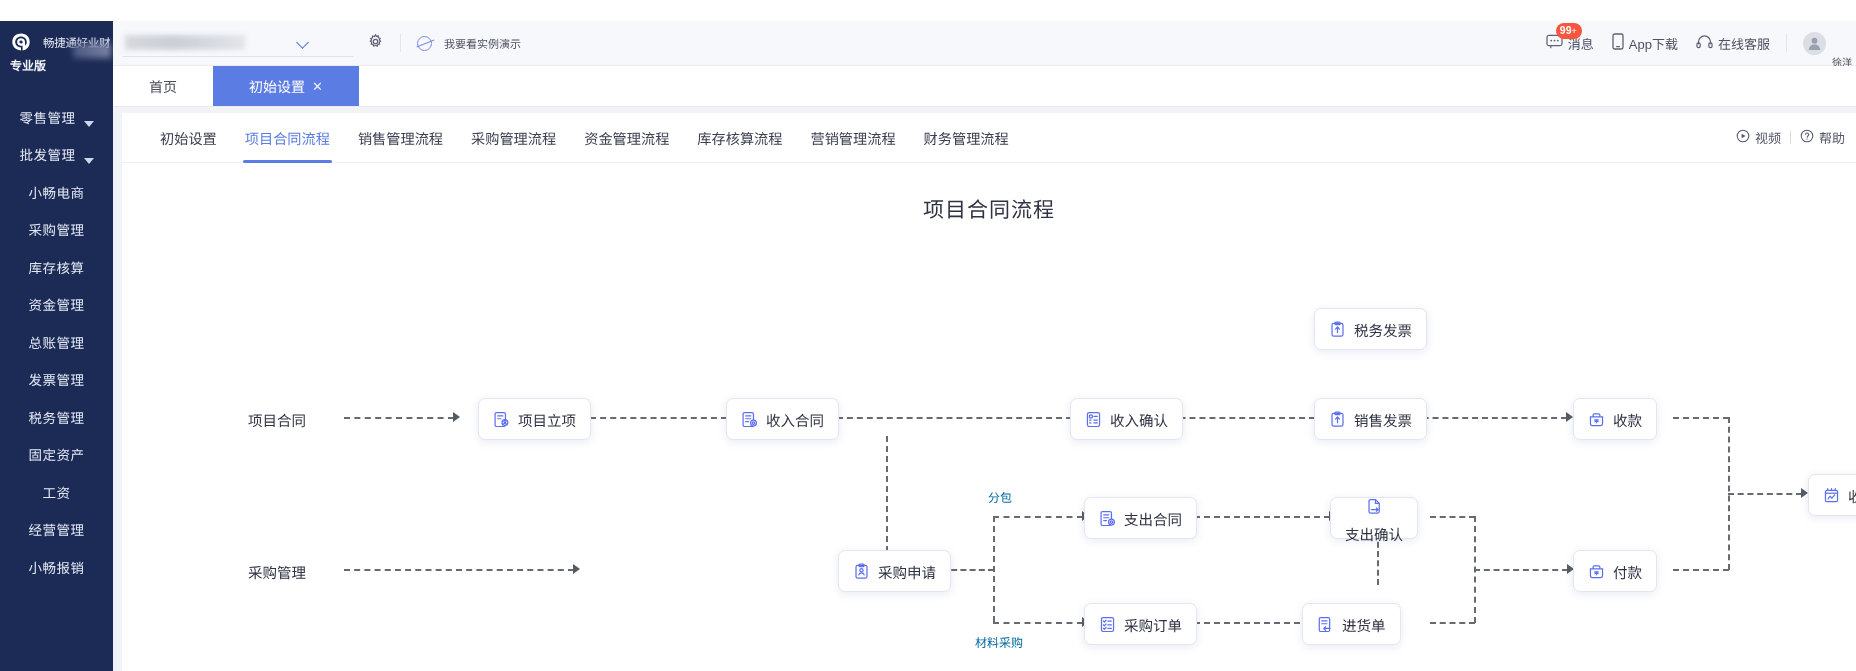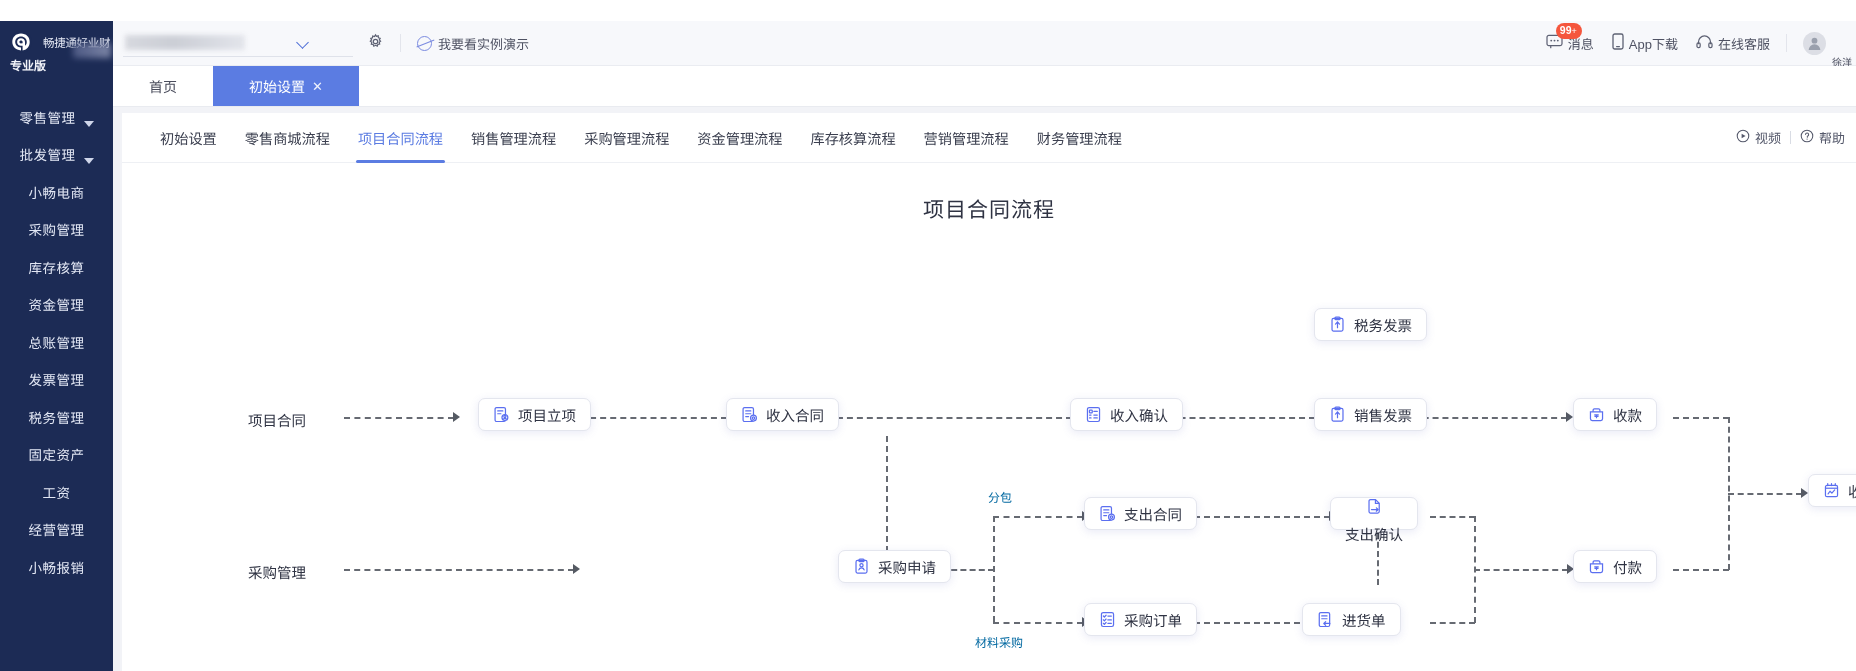--- a/index.html
+++ b/index.html
@@ -65,21 +65,21 @@
   .chev-down {
     width: 13px; height: 13px; margin-left: 52px; position: relative;
   }
   .chev-down::before{
     content:""; position:absolute; left:1px; top:2px; width:8px; height:8px;
     border-right:1.6px solid #4a6bd6; border-bottom:1.6px solid #4a6bd6;
     transform: rotate(45deg);
   }
   .gear { margin-left: 14px; color:#5d6173; }
   .hdr-divider{ width:1px; height:18px; background:#e3e5ec; margin: 0 16px; }
-  .demo-link { display:flex; align-items:center; gap:6px; font-size:13px; color:#4f5263; cursor:pointer;}
+  .demo-link { display:flex; align-items:center; gap:12px; font-size:11px; color:#4f5263; cursor:pointer;}
   .demo-ring { width:15px;height:15px;border:1.4px solid #7b8be0;border-radius:50%;position:relative;}
   .demo-ring::after{content:"";position:absolute;left:-2px;top:6px;width:19px;height:1.4px;background:#7b8be0;transform:rotate(-22deg);}
 
   .hdr-right { margin-left: auto; display:flex; align-items:center; padding-right: 4px; }
   .hdr-item { display:flex; align-items:center; gap:5px; font-size:13px; color:#4f5263; margin-left:18px; cursor:pointer; position:relative;}
   .badge {
     position:absolute; top:-11px; left:10px; background:#f5563d; color:#fff;
     font-size:10.5px; font-weight:700; border-radius:9px; padding:1px 5px 1px 4px;
     line-height:13px; white-space:nowrap;
   }
@@ -133,21 +133,21 @@
   .sr-sep{width:1px;height:13px;background:#d9dce4;}
 
   
   .diagram-title {
     text-align:center; font-size:21px; color:#2f3343; margin-top:30px;
     letter-spacing:1px; font-weight:400;
   }
   .canvas { position:absolute; left:0; top:50px; right:0; bottom:0; }
 
   .node {
-    position:absolute; height:33px; background:#fff;
+    position:absolute; height:42px; background:#fff;
     border:1px solid #e4e6ee; border-radius:7px;
     box-shadow: 0 2px 9px rgba(96,106,190,.14);
     display:flex; align-items:center; gap:8px; padding:0 14px;
     font-size:14.5px; color:#2f3343; white-space:nowrap; cursor:pointer;
   }
   .node .ic { width:17px;height:17px;flex:none;display:block; }
   .rowlabel { position:absolute; font-size:14.5px; color:#2f3343; }
   .h-dash {
     position:absolute; height:0; border-top:2px dashed #666a72;
   }
@@ -306,23 +306,20 @@
     </div>
   </div>
 
   <div class="content">
     <div class="card">
 
       <div class="subtabs">
         <div class="stab">
             <span>初始设置</span>
           </div>
-        <div class="stab">
-            <span>零售商城流程</span>
-          </div>
         <div class="stab active">
             <span>项目合同流程</span>
           </div>
         <div class="stab">
             <span>销售管理流程</span>
           </div>
         <div class="stab">
             <span>采购管理流程</span>
           </div>
         <div class="stab">

